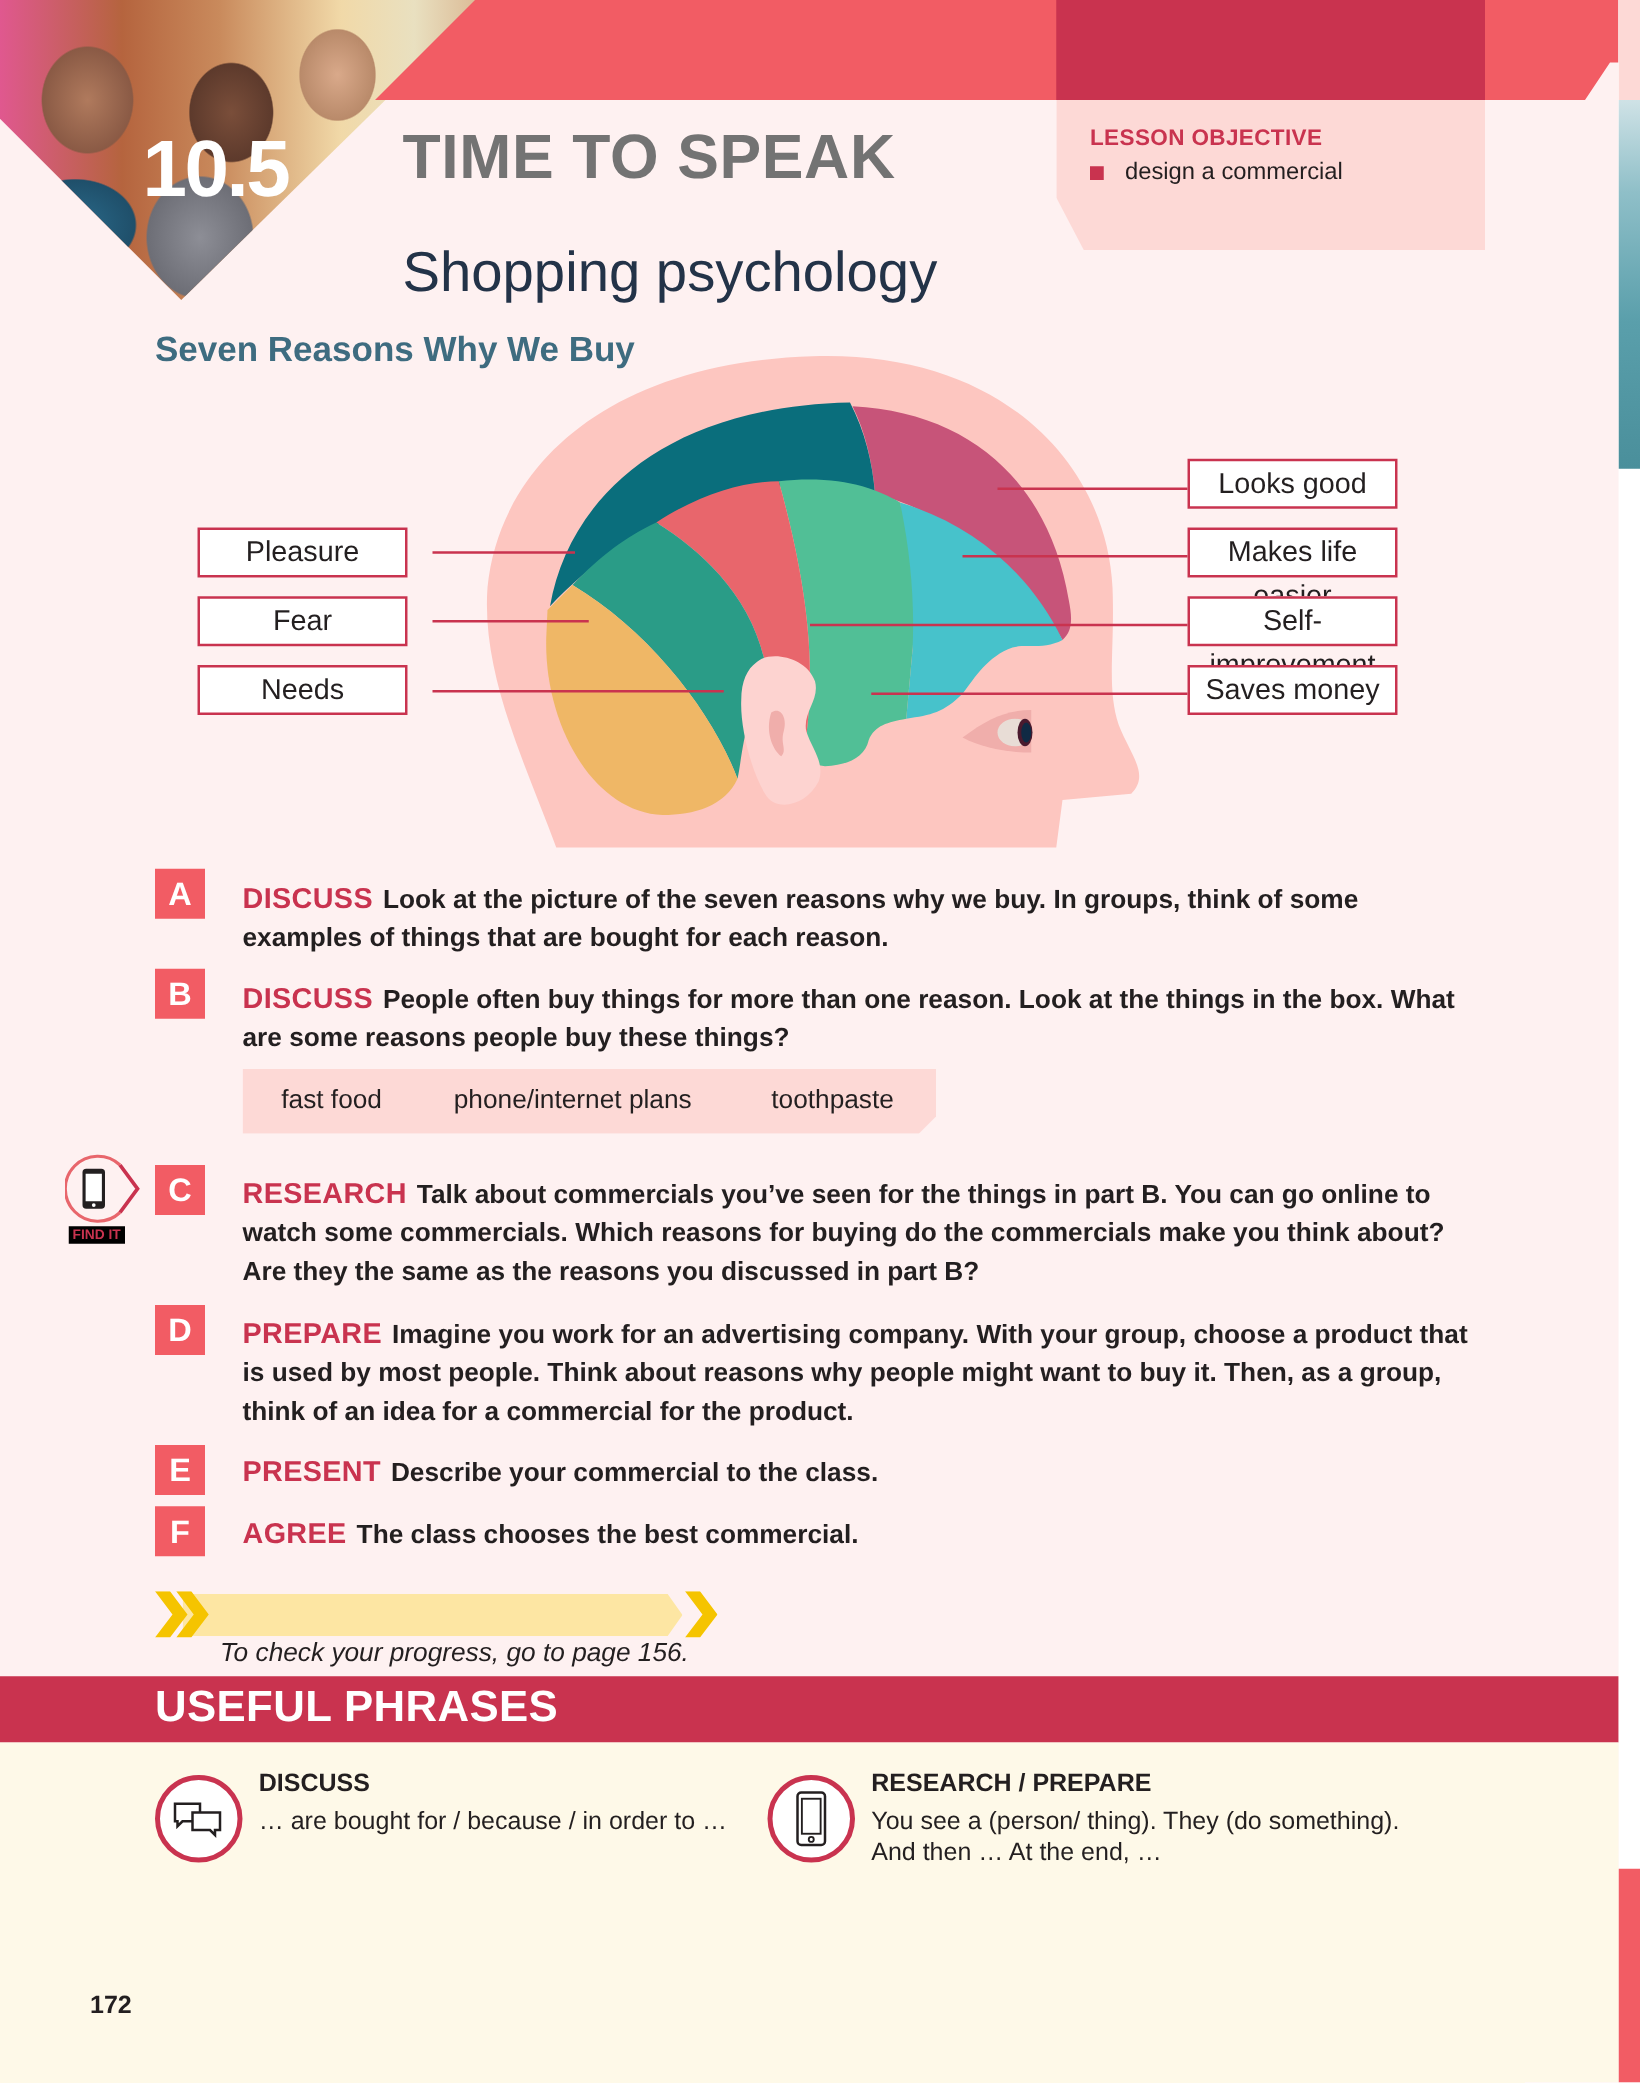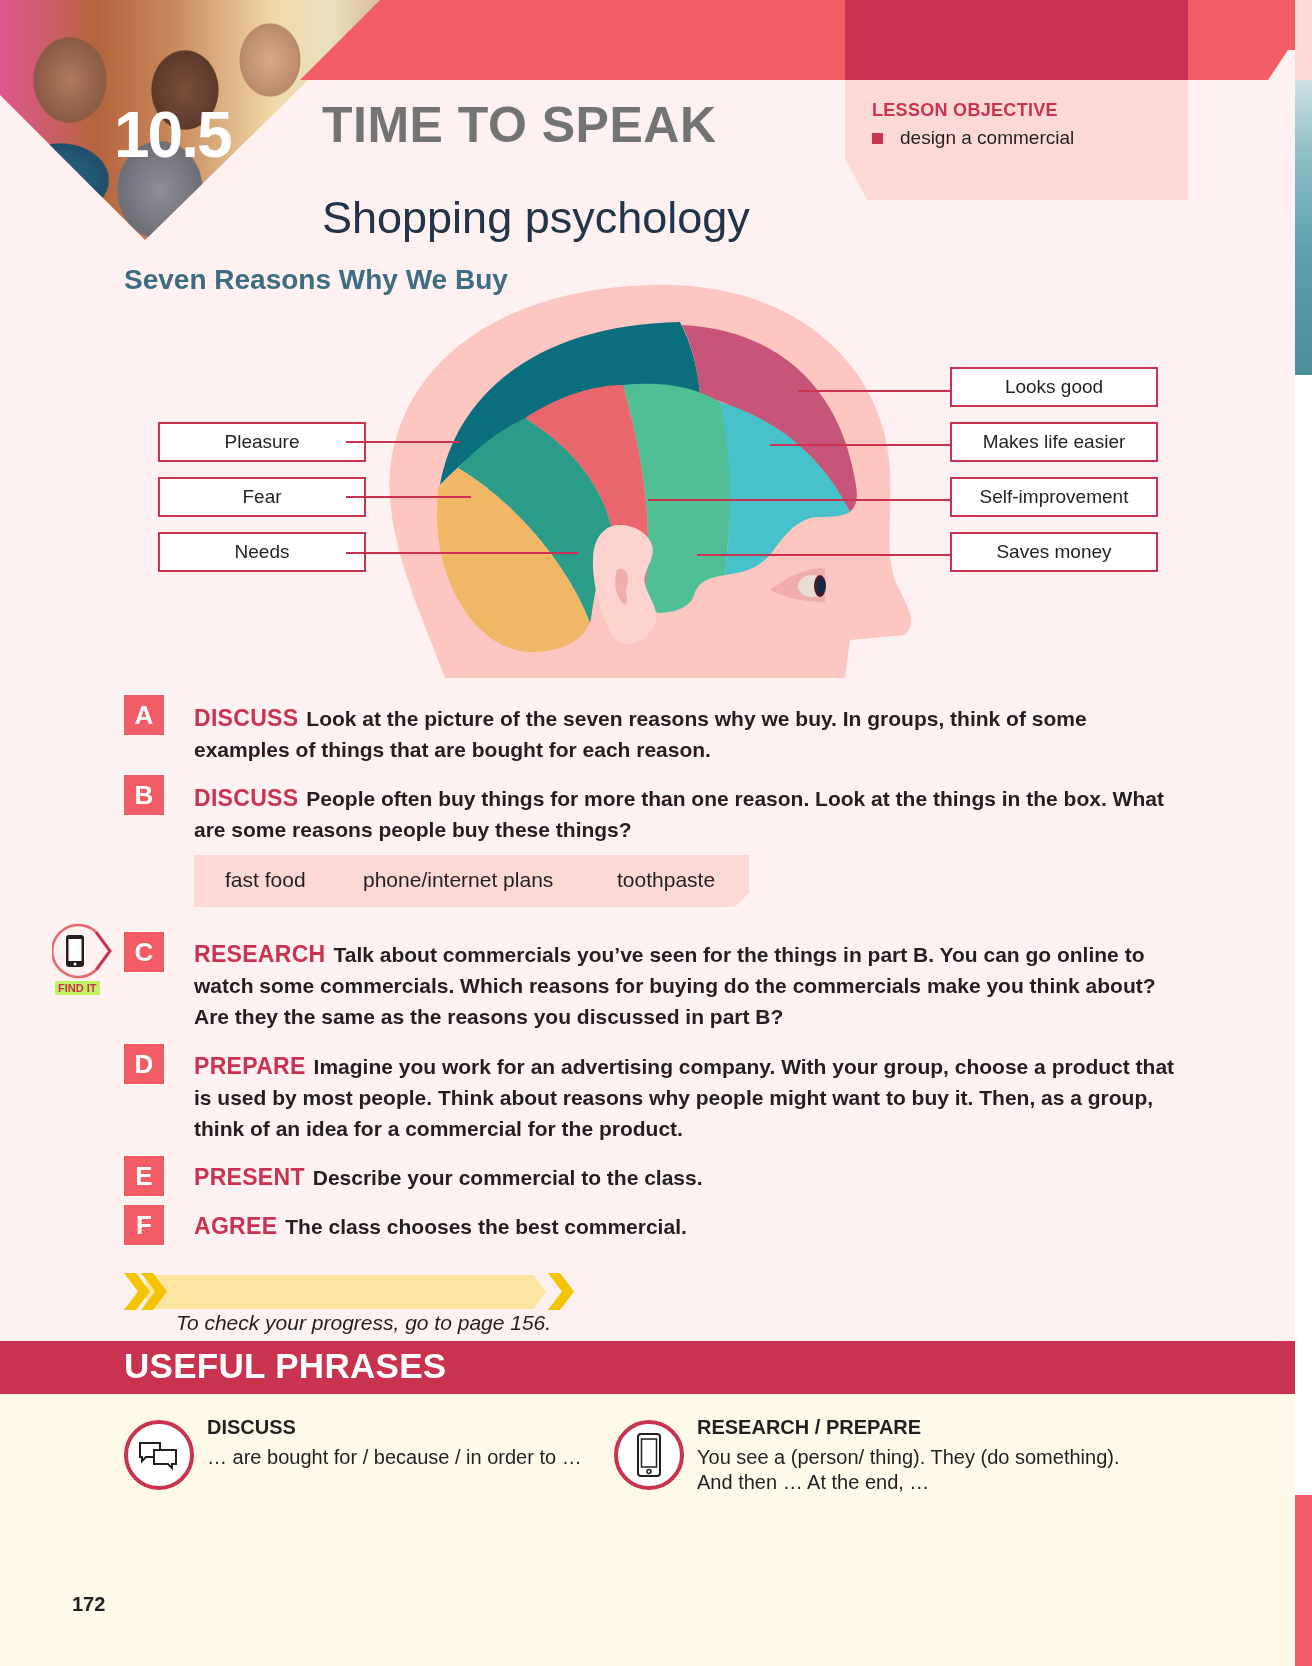--- a/index.html
+++ b/index.html
@@ -24,29 +24,29 @@
       radial-gradient(ellipse 50px 60px at 270px 60px, #d9a98a 0%, #b98a6a 60%, transparent 62%),
       radial-gradient(ellipse 80px 60px at 60px 180px, #2a6a8a 0%, #1f4f6a 60%, transparent 62%),
       radial-gradient(ellipse 70px 80px at 160px 190px, #8d8e96 0%, #6d6e76 60%, transparent 62%),
       linear-gradient(90deg, #e0588f 0%, #b5643e 25%, #c98a5c 45%, #f1d9a8 70%, #e9e0c0 85%, #d9b590 100%); }
   .lesson-num { position: absolute; left: 78px; top: 98px; font-size: 64px; color: #fff; font-weight: bold; letter-spacing: -2px; margin-left: 36px; }
   .title-main { position: absolute; left: 322px; top: 96px; font-size: 50px; font-weight: bold; color: #737373; letter-spacing: 0.5px; }
   .title-sub { position: absolute; left: 322px; top: 152px; font-size: 45px; color: #233348; margin-top: 40px; }
   
   .diag-title { position: absolute; left: 124px; top: 264px; font-size: 28px; font-weight: bold; color: #3e6c80; text-align: center; }
   .head-svg { position: absolute; left: 380px; top: 280px; }
-  .lbl { position: absolute; width: 208px; height: 40px; background: #fff; border: 2.5px solid #c9334f; font-size: 19px; text-align: center; line-height: 35px; color: #231f20; }
+  .lbl { position: absolute; width: 168px; height: 40px; background: #fff; border: 2.5px solid #c9334f; font-size: 23px; text-align: center; line-height: 35px; color: #231f20; }
   .line { position: absolute; height: 2px; background: #c9334f; }
   .badge { position: absolute; left: 124px; width: 40px; height: 40px; background: #f25c64; color: #fff; font-weight: bold; font-size: 26px; text-align: center; line-height: 40px; }
   .act-text { position: absolute; left: 194px; width: 990px; font-size: 21px; font-weight: bold; line-height: 31px; color: #231f20; }
   .act-text .kw { color: #c9334f; font-size: 23px; margin-right: 8px; letter-spacing: 0.3px; }
   .wordbox { position: absolute; left: 194px; top: 855px; width: 555px; height: 52px; background: #fdd9d6; clip-path: polygon(0 0, 100% 0, 100% 38px, 541px 100%, 0 100%); }
   .word { position: absolute; top: 868px; font-size: 21px; color: #231f20; }
   .findit { position: absolute; left: 52px; top: 922px; }
-  .findit-label { position: absolute; left: 55px; top: 981px; font-size: 11px; font-weight: bold; color: #c9334f; background: #bef264; padding: 1px 3px; }
+  .findit-label { position: absolute; left: 55px; top: 981px; font-size: 11px; font-weight: bold; color: #c9334f; background: #000000; padding: 1px 3px; }
   .progress { position: absolute; left: 124px; top: 1273px; width: 460px; height: 37px; }
   .progress-bar { position: absolute; left: 22px; top: 2px; width: 400px; height: 34px; background: #fde6a3; clip-path: polygon(0 0, 97% 0, 100% 50%, 97% 100%, 0 100%); }
   .progress-text { position: absolute; left: 52px; top: 6px; font-size: 21px; font-style: italic; color: #231f20; margin-top: 32px; }
   
   .up-bar { position: absolute; left: 0; top: 1341px; width: 1295px; height: 53px; background: #c9334f; }
   .up-title { position: absolute; left: 124px; top: 1346px; font-size: 35px; font-weight: bold; color: #fff; letter-spacing: 0.3px; }
   .up-area { position: absolute; left: 0; top: 1394px; width: 1295px; height: 272px; background: #fef9e8; }
   .up-icon { position: absolute; width: 70px; height: 70px; border: 4px solid #c9334f; border-radius: 50%; background: #fff; }
   .up-head { position: absolute; font-size: 20px; font-weight: bold; color: #231f20; }
   .up-text { position: absolute; font-size: 20px; color: #231f20; line-height: 25px; }

